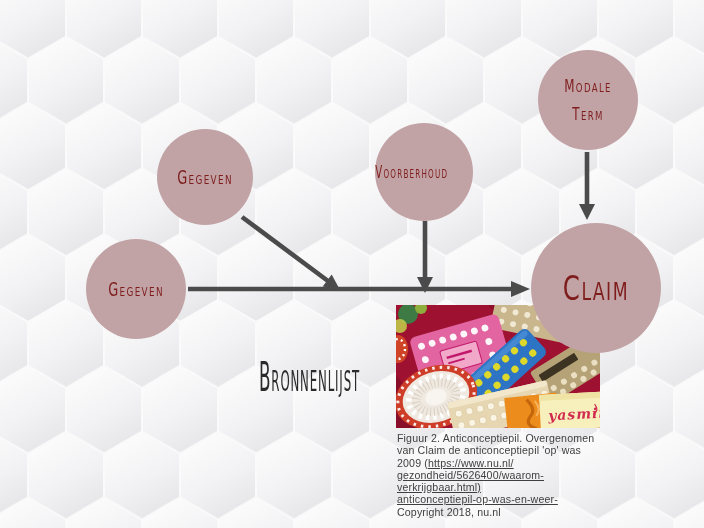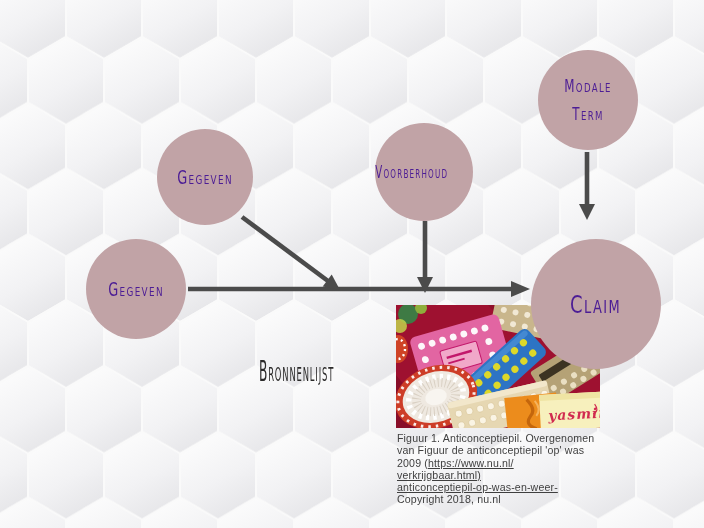--- a/index.html
+++ b/index.html
@@ -19,33 +19,33 @@
     transform:scaleX(var(--sx,.6));transform-origin:0 50%;
     letter-spacing:2px;
   }
   .title{
     position:absolute;left:82px;top:40px;z-index:3;
     font-size:60px;line-height:1;color:#2b2a2a;
   }
   .arrows{position:absolute;left:0;top:0;z-index:2;}
   .node{
     position:absolute;z-index:3;border-radius:50%;
-    background:#c1a3a6;color:#4c1d95;
+    background:#c1a3a6;color:#7f1d1d;
     display:flex;align-items:center;justify-content:center;
     text-align:center;
   }
   .node .n-label{
     display:inline-block;white-space:nowrap;
     transform:scaleX(var(--sx,.68));transform-origin:50% 50%;
     letter-spacing:2px;
   }
   .node .n-label.wrap{white-space:normal;width:96px;line-height:1.55;}
   .bronnen{
     position:absolute;left:259px;top:357px;z-index:3;
-    font-size:29px;line-height:1;color:#2b2a2a;
+    font-size:40px;line-height:1;color:#2b2a2a;
   }
   .figure-img{position:absolute;left:396px;top:305px;z-index:1;display:block;}
   .caption{
     position:absolute;left:397px;top:432px;width:252px;z-index:2;
     font-size:10.6px;line-height:12.3px;color:#3f3f3f;letter-spacing:.15px;
   }
   .cap-line{white-space:nowrap;}
   .cap-link{
     color:#3f3f3f;text-decoration:underline;text-underline-offset:1px;cursor:pointer;
   }
@@ -263,33 +263,36 @@
   </div>
 
   <div class="node hand" style="left:375px;top:123px;width:98px;height:98px;font-size:17px;justify-content:flex-end;">
     <span class="n-label" style="--sx:.6">Voorberhoud</span>
   </div>
 
   <div class="node hand" style="left:538px;top:50px;width:100px;height:100px;font-size:18px;">
     <span class="n-label wrap" style="--sx:.66">Modale Term</span>
   </div>
 
-  <div class="node hand" style="left:531px;top:239px;width:130px;height:130px;font-size:25px;">
+  <div class="node hand" style="left:531px;top:223px;width:130px;height:130px;font-size:34px;">
     <span class="n-label" style="--sx:.72">Claim</span>
   </div>
 
   <div class="bronnen hand">
     <span class="narrow" style="--sx:.42">Bronnenlijst</span>
   </div>
 
   <div class="caption">
-    <div class="cap-line">Figuur 1. Anticonceptiepil. Overgenomen</div>
-    <div class="cap-line">van Figuur de anticonceptiepil 'op' was</div>
+    <div class="cap-line">Figuur 2. Anticonceptiepil. Overgenomen</div>
+    <div class="cap-line">van Claim de anticonceptiepil 'op' was</div>
     <div class="cap-line">
       <span>2009 (</span><span class="cap-link">https://www.nu.nl/</span>
+    </div>
+    <div class="cap-line">
+      <span class="cap-link">gezondheid/5626400/waarom-</span>
     </div>
     <div class="cap-line">
       <span class="cap-link">verkrijgbaar.html)</span>
     </div>
     <div class="cap-line">
       <span class="cap-link">anticonceptiepil-op-was-en-weer-</span>
     </div>
     <div class="cap-line">Copyright 2018, nu.nl</div>
   </div>
 

